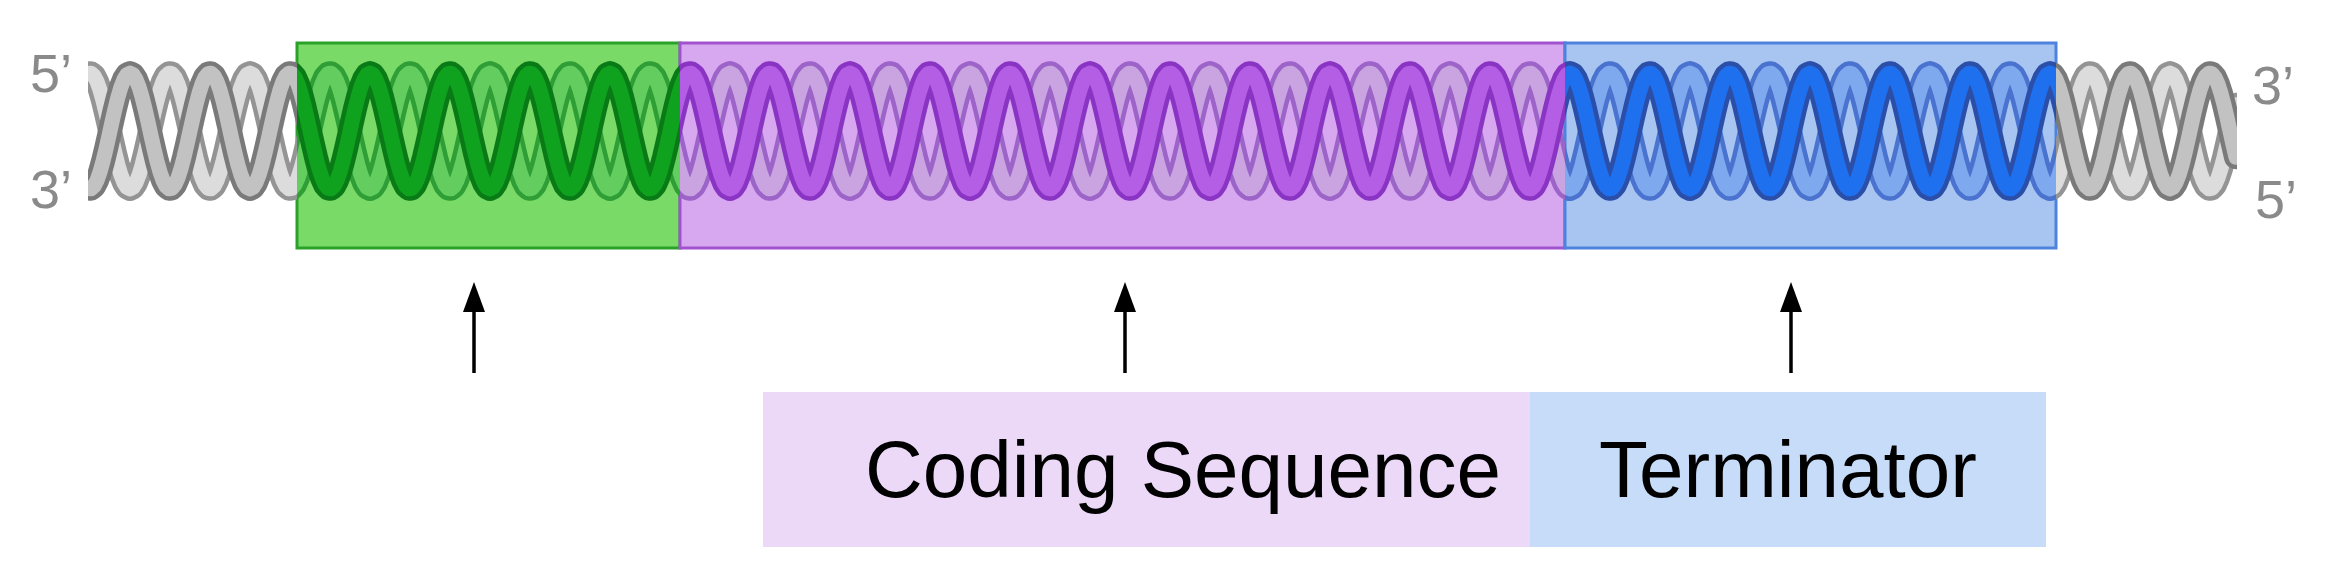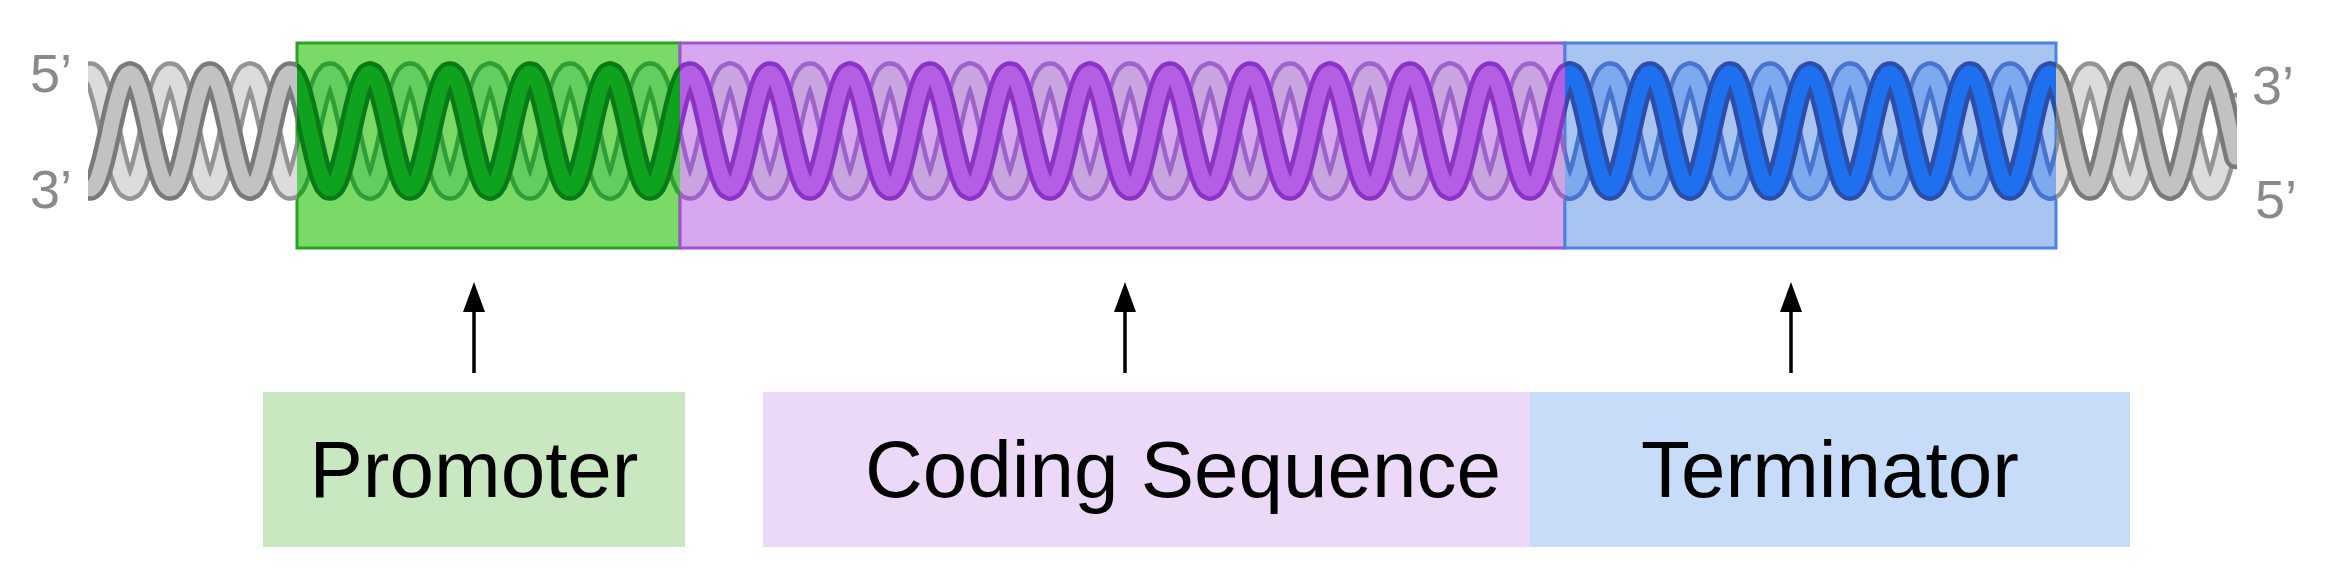--- a/index.html
+++ b/index.html
@@ -82,17 +82,16 @@
       <polygon points="1125,282 1114,312 1136,312" fill="#000000"></polygon>
       <line x1="1791" y1="308" x2="1791" y2="373" stroke="#000000" stroke-width="3.5"></line>
       <polygon points="1791,282 1780,312 1802,312" fill="#000000"></polygon>
     </svg>
 
   <div class="end-label" style="left: 30px; top: 46px; color: rgb(138, 138, 138);">5’</div>
   <div class="end-label" style="left: 30px; top: 162px; color: rgb(138, 138, 138);">3’</div>
   <div class="end-label" style="left: 2252px; top: 58px; color: rgb(138, 138, 138);">3’</div>
   <div class="end-label" style="left: 2255px; top: 172px; color: rgb(138, 138, 138);">5’</div>
 
-  <div class="region-label" id="region-label-0" style="left: 263px; width: 422px; background: rgb(201, 232, 193);">Promoter</div>
   <div class="region-label" id="region-label-1" style="left: 763px; width: 840px; background: rgb(236, 217, 248);">Coding Sequence</div>
-  <div class="region-label" id="region-label-2" style="left: 1530px; width: 600px; background: rgb(199, 220, 248);">Terminator</div>
+  <div class="region-label" id="region-label-2" style="left: 1530px; width: 516px; background: rgb(199, 220, 248);">Terminator</div>
 
 </div>
 
 </body></html>

